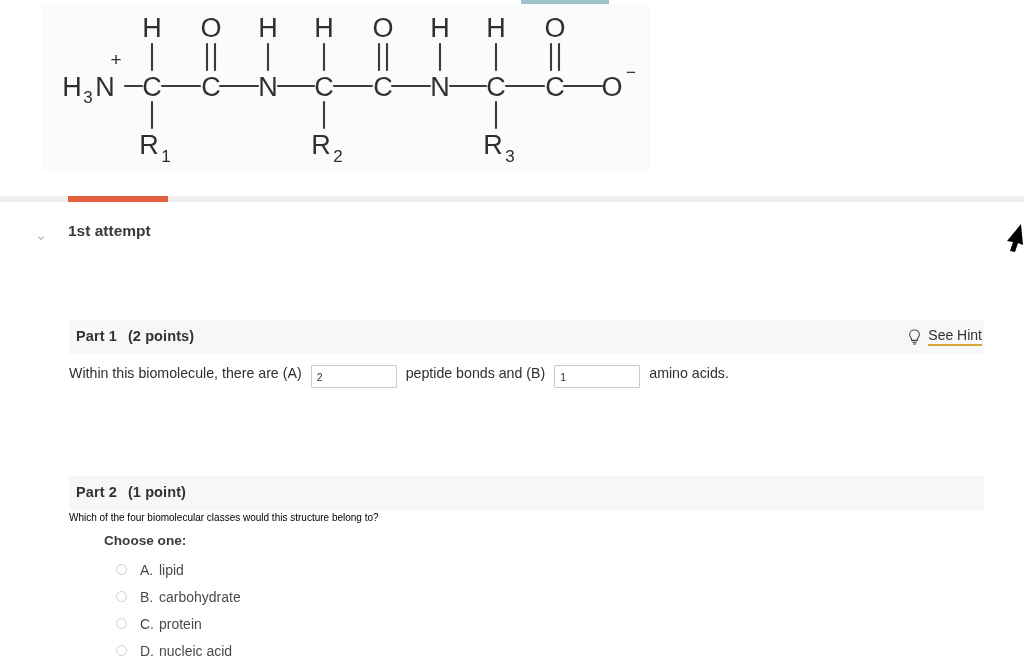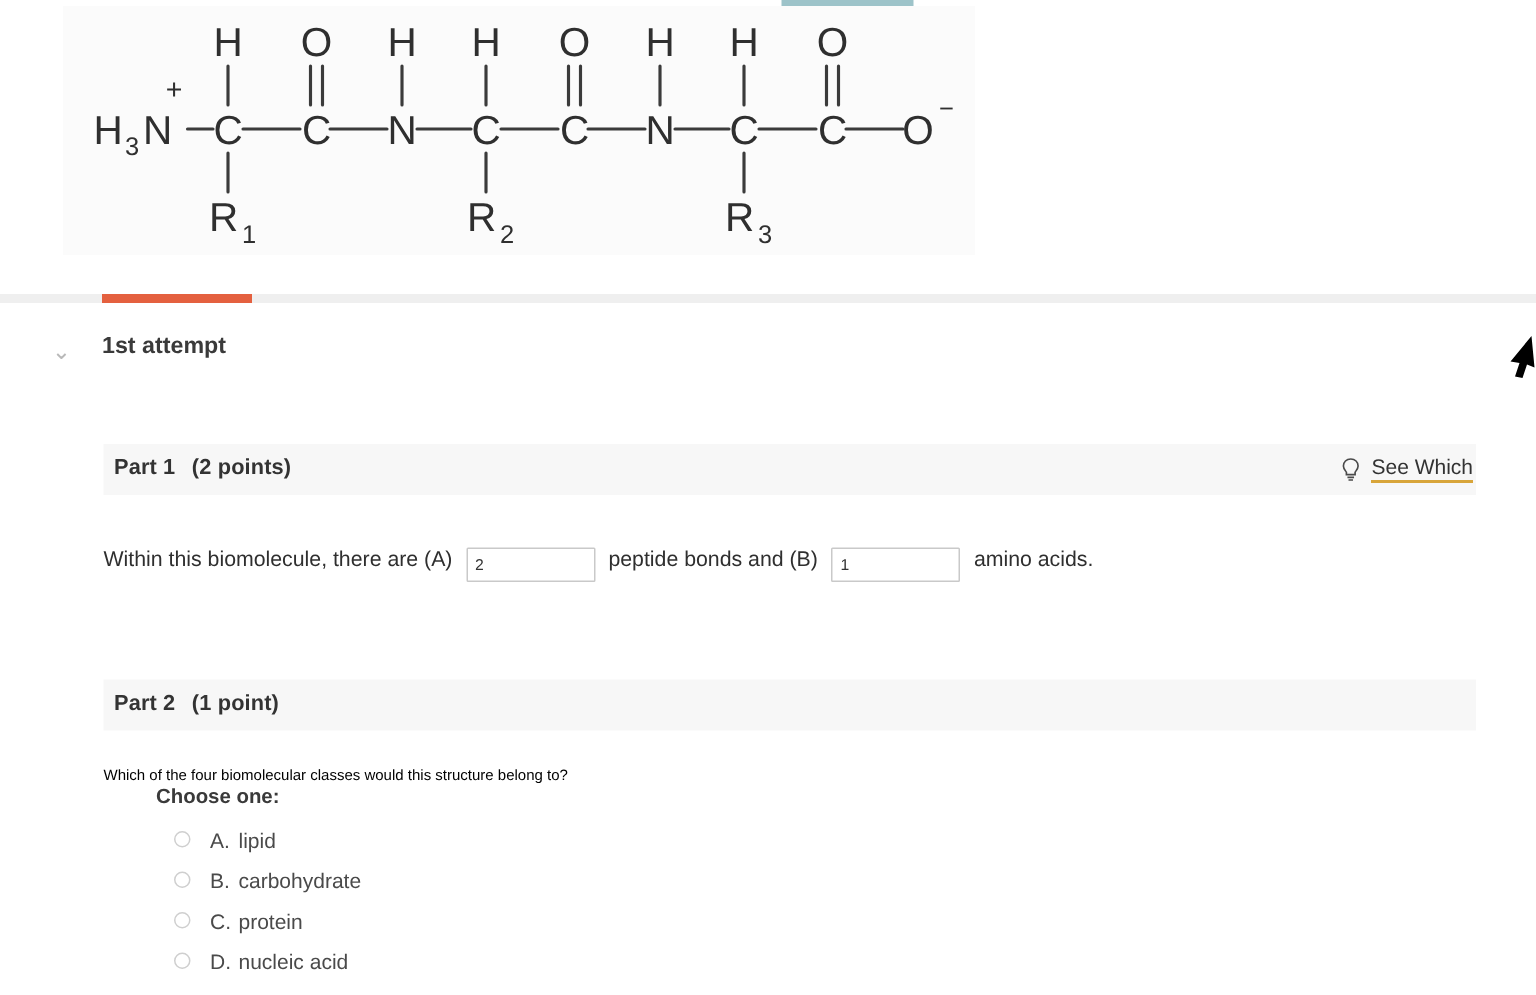--- a/index.html
+++ b/index.html
@@ -47,21 +47,21 @@
   .answer-box{
     width:86px;height:23px;box-sizing:border-box;
     border:1px solid #c9c9c9;background:#ffffff;
     font-family:"Liberation Sans",sans-serif;font-size:10.5px;color:#333;
     padding:0 5px;margin:0 9px;outline:none;border-radius:1px;
   }
 
   
   .p2-body{position:absolute;left:69px;top:512px;width:915px;}
   .p2-question{font-size:10px;color:#000000;}
-  .choose-one{margin-top:0;margin-left:35px;font-size:13.6px;font-weight:bold;color:#3a3a3a;}
+  .choose-one{margin-top:10px;margin-left:35px;font-size:13.6px;font-weight:bold;color:#3a3a3a;}
   .options{margin-top:8px;margin-left:47px;}
   .option-row{display:flex;align-items:center;height:27px;cursor:pointer;}
   .radio{
     width:11px;height:11px;border-radius:50%;
     border:1px solid #cfcfcf;background:#fff;box-sizing:border-box;
     margin-right:13px;flex:0 0 auto;
   }
   .opt-letter{font-size:14px;color:#4a4a4a;width:19px;flex:0 0 auto;}
   .opt-label{font-size:14px;color:#4a4a4a;}
 </style>
@@ -147,43 +147,43 @@
 
 <div class="attempt-row">
   <div class="chev">⌄</div>
   <div class="attempt-title">1st attempt</div>
 </div>
 
 <svg class="cursor" viewBox="0 0 30 32">
   <path d="M26 2 L12 19 L18 20 L15 29 L20 30 L23 21 L28 23 Z" fill="#000000"></path>
 </svg>
 
-<div class="part-header" style="top:296px;text-decoration:underline;">
+<div class="part-header" style="top:320px;text-decoration:underline;">
   <div class="ptitle">
     <span>Part 1</span><span class="ppoints">(2 points)</span>
   </div>
   <div class="hint">
     <svg class="bulb" viewBox="0 0 13 17">
       <path d="M6.5 1 C3.6 1 1.6 3 1.6 5.6 C1.6 7.4 2.8 8.6 3.6 9.8 L3.6 11.4 L9.4 11.4 L9.4 9.8 C10.2 8.6 11.4 7.4 11.4 5.6 C11.4 3 9.4 1 6.5 1 Z" fill="none" stroke="#4a4a4a" stroke-width="1.1"></path>
       <line x1="4.3" y1="13.2" x2="8.7" y2="13.2" stroke="#4a4a4a" stroke-width="1.1"></line>
       <line x1="5.0" y1="15.0" x2="8.0" y2="15.0" stroke="#4a4a4a" stroke-width="1.1"></line>
     </svg>
-    <span class="hint-label">See Which</span>
+    <span class="hint-label">See Hint</span>
   </div>
 </div>
 
 <div class="p1-body">
   <span class="qtext">Within this biomolecule, there are (A)</span>
   <input class="answer-box" type="text" value="2" style="">
   <span class="qtext">peptide bonds and (B)</span>
   <input class="answer-box" type="text" value="1" style="">
   <span class="qtext">amino acids.</span>
 </div>
 
-<div class="part-header" style="top:453px;text-align:right;">
+<div class="part-header" style="top:476px;text-align:right;">
   <div class="ptitle">
     <span>Part 2</span><span class="ppoints">(1 point)</span>
   </div>
 </div>
 
 <div class="p2-body">
   <div class="p2-question">Which of the four biomolecular classes would this structure belong to?</div>
   <div class="choose-one">Choose one:</div>
   <div class="options">
 

